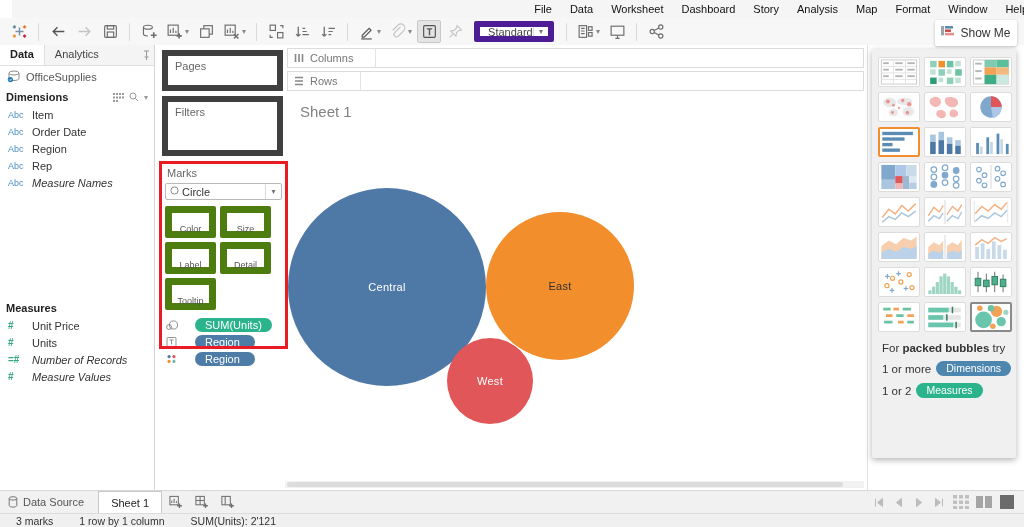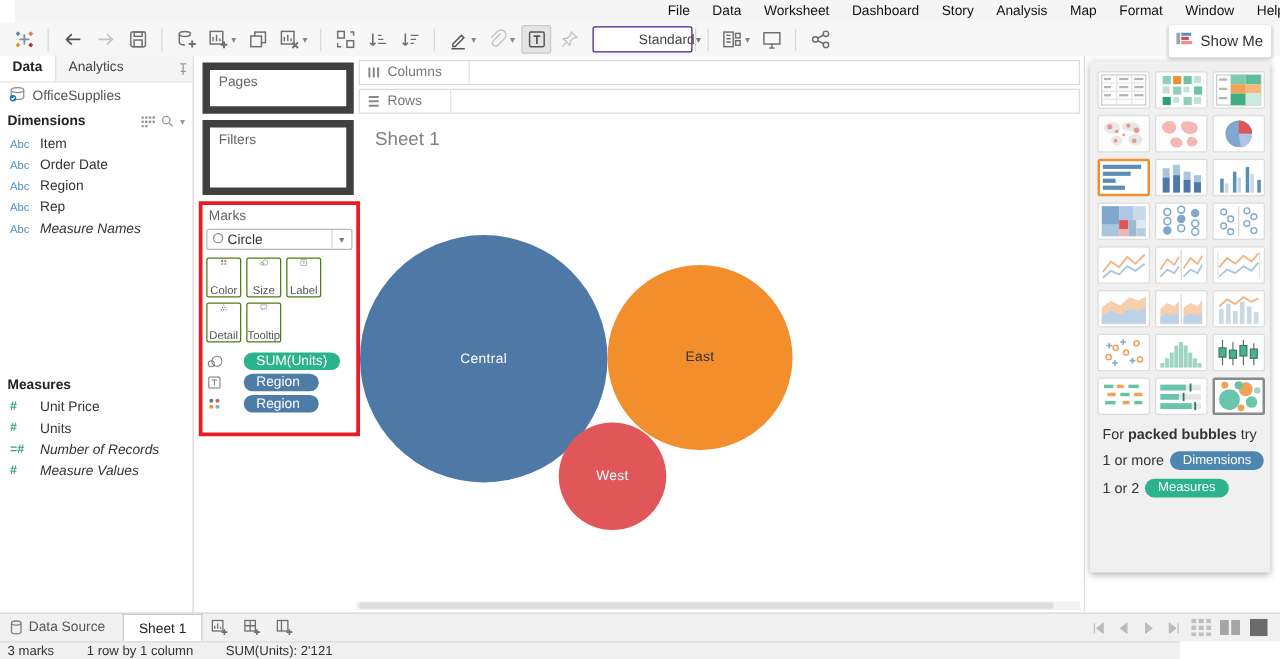--- a/index.html
+++ b/index.html
@@ -13,22 +13,22 @@
 
   
   #toolbar { position:absolute; left:0; top:18px; width:1024px; height:27px; background:#f7f7f7;
     display:flex; align-items:center; padding-left:6px; }
   .tbtn { height:23px; min-width:24px; display:flex; align-items:center; justify-content:center;
     border:1px solid transparent; border-radius:2px; margin:0 1px; padding:0 2px; }
   .tbtn svg { width:17px; height:17px; }
   .tbtn.active { background:#e4e4e4; border-color:#c9c9c9; }
   .tbtn .caret { font-size:8px; color:#888; margin-left:2px; }
   .tsep { width:1px; height:18px; background:#d9d9d9; margin:0 6px; }
-  .tb-select { height:21px; width:80px; border:1px solid #4c1d95; background:#fff; border-radius:2px;
-    display:flex; align-items:center; margin:0 6px;padding-left:28px; }
+  .tb-select { height:21px; width:80px; border:6px solid #4c1d95; background:#fff; border-radius:2px;
+    display:flex; align-items:center; margin:0 6px; }
   .tb-select .lbl { flex:1; padding-left:8px; color:#444; }
   .tb-select .dd { width:17px; height:100%; border-left:1px solid #d9d9d9; display:flex;
     align-items:center; justify-content:center; color:#777; font-size:8px; }
 
   
   #datapane { position:absolute; left:0; top:45px; width:155px; height:445px; background:#fff;
     border-right:1px solid #d5d5d5; }
   .pane-tabs { display:flex; height:21px; border-bottom:1px solid #e0e0e0; align-items:stretch; }
   .pane-tab { padding:3px 10px 0 10px; }
   .pane-tab.active { font-weight:bold; color:#222; background:#fff; }
@@ -50,21 +50,21 @@
   .card .card-label { padding:4px 0 0 7px; }
   #marks-card { position:absolute; left:164px; top:165px; width:119px; height:179px; background:#fff; }
   #marks-card .card-label { padding:2px 0 4px 3px; color:#666; }
   .marks-dd { height:17px; border:1px solid #b9b9b9; background:#fff; display:flex; align-items:center;
     margin:0 1px 6px 1px; border-radius:2px; }
   .marks-dd .mk { width:16px; text-align:center; color:#777; font-size:9px; }
   .marks-dd .lbl { flex:1; color:#333; }
   .marks-dd .dd { width:16px; border-left:1px solid #d9d9d9; align-self:stretch; display:flex;
     align-items:center; justify-content:center; font-size:8px; color:#777; }
   #marks-btns { display:flex; flex-wrap:wrap; gap:4px; padding:0 1px; }
-  .mbtn { width:28px; height:32px; border:1px solid #4d7c0f; border-radius:2px; background:#fff;
+  .mbtn { width:51px; height:32px; border:7px solid #4d7c0f; border-radius:2px; background:#fff;
     display:flex; flex-direction:column; align-items:center; justify-content:center; gap:14px; }
   .mbtn svg { width:14px; height:12px; }
   .mbtn .mlbl { font-size:9px; color:#555; }
   #marks-pills { margin-top:8px; display:flex; flex-direction:column; gap:3px; }
   .pill-row { display:flex; align-items:center; gap:16px; }
   .pill-ic { width:15px; height:13px; display:flex; align-items:center; justify-content:center; }
   .pill-ic svg { width:13px; height:12px; }
   .pill { height:14px; border-radius:8px; color:#fff; padding:0 10px 1px 10px; display:flex;
     align-items:center; font-size:11px; min-width:60px; }
 
@@ -108,22 +108,22 @@
   .dstab { display:flex; align-items:center; gap:5px; padding:0 14px 0 8px; color:#555; }
   .sheettab { background:#fff; border:1px solid #c9c9c9; border-bottom:none; display:flex;
     align-items:center; padding:0 12px; color:#222; }
   .newtab-btn { width:26px; display:flex; align-items:center; justify-content:center; color:#777; }
   .newtab-btn svg { width:15px; height:14px; }
   #tabsbar-right { margin-left:auto; display:flex; align-items:center; gap:3px; padding-right:8px; }
   .navbtn { width:17px; height:16px; display:flex; align-items:center; justify-content:center; }
   .navbtn svg { width:10px; height:9px; }
   .viewbtn { width:17px; height:14px; margin-left:3px; }
 
-  #statusbar { position:absolute; left:0; top:513px; width:944px; height:14px; background:#f0f0f0;
-    border-top:1px solid #dcdcdc; display:flex; align-items:center; gap:26px; padding-left:6px;
+  #statusbar { position:absolute; left:0; top:513px; width:1024px; height:14px; background:#f0f0f0;
+    border-top:1px solid #dcdcdc; display:flex; align-items:center; gap:26px; padding-left:16px;
     color:#333; font-size:10.5px; }
 </style>
 </head>
 <body>
 
 <div id="menubar">
     <span class="menu-item">File</span>
     <span class="menu-item">Data</span>
     <span class="menu-item">Worksheet</span>
     <span class="menu-item">Dashboard</span>

